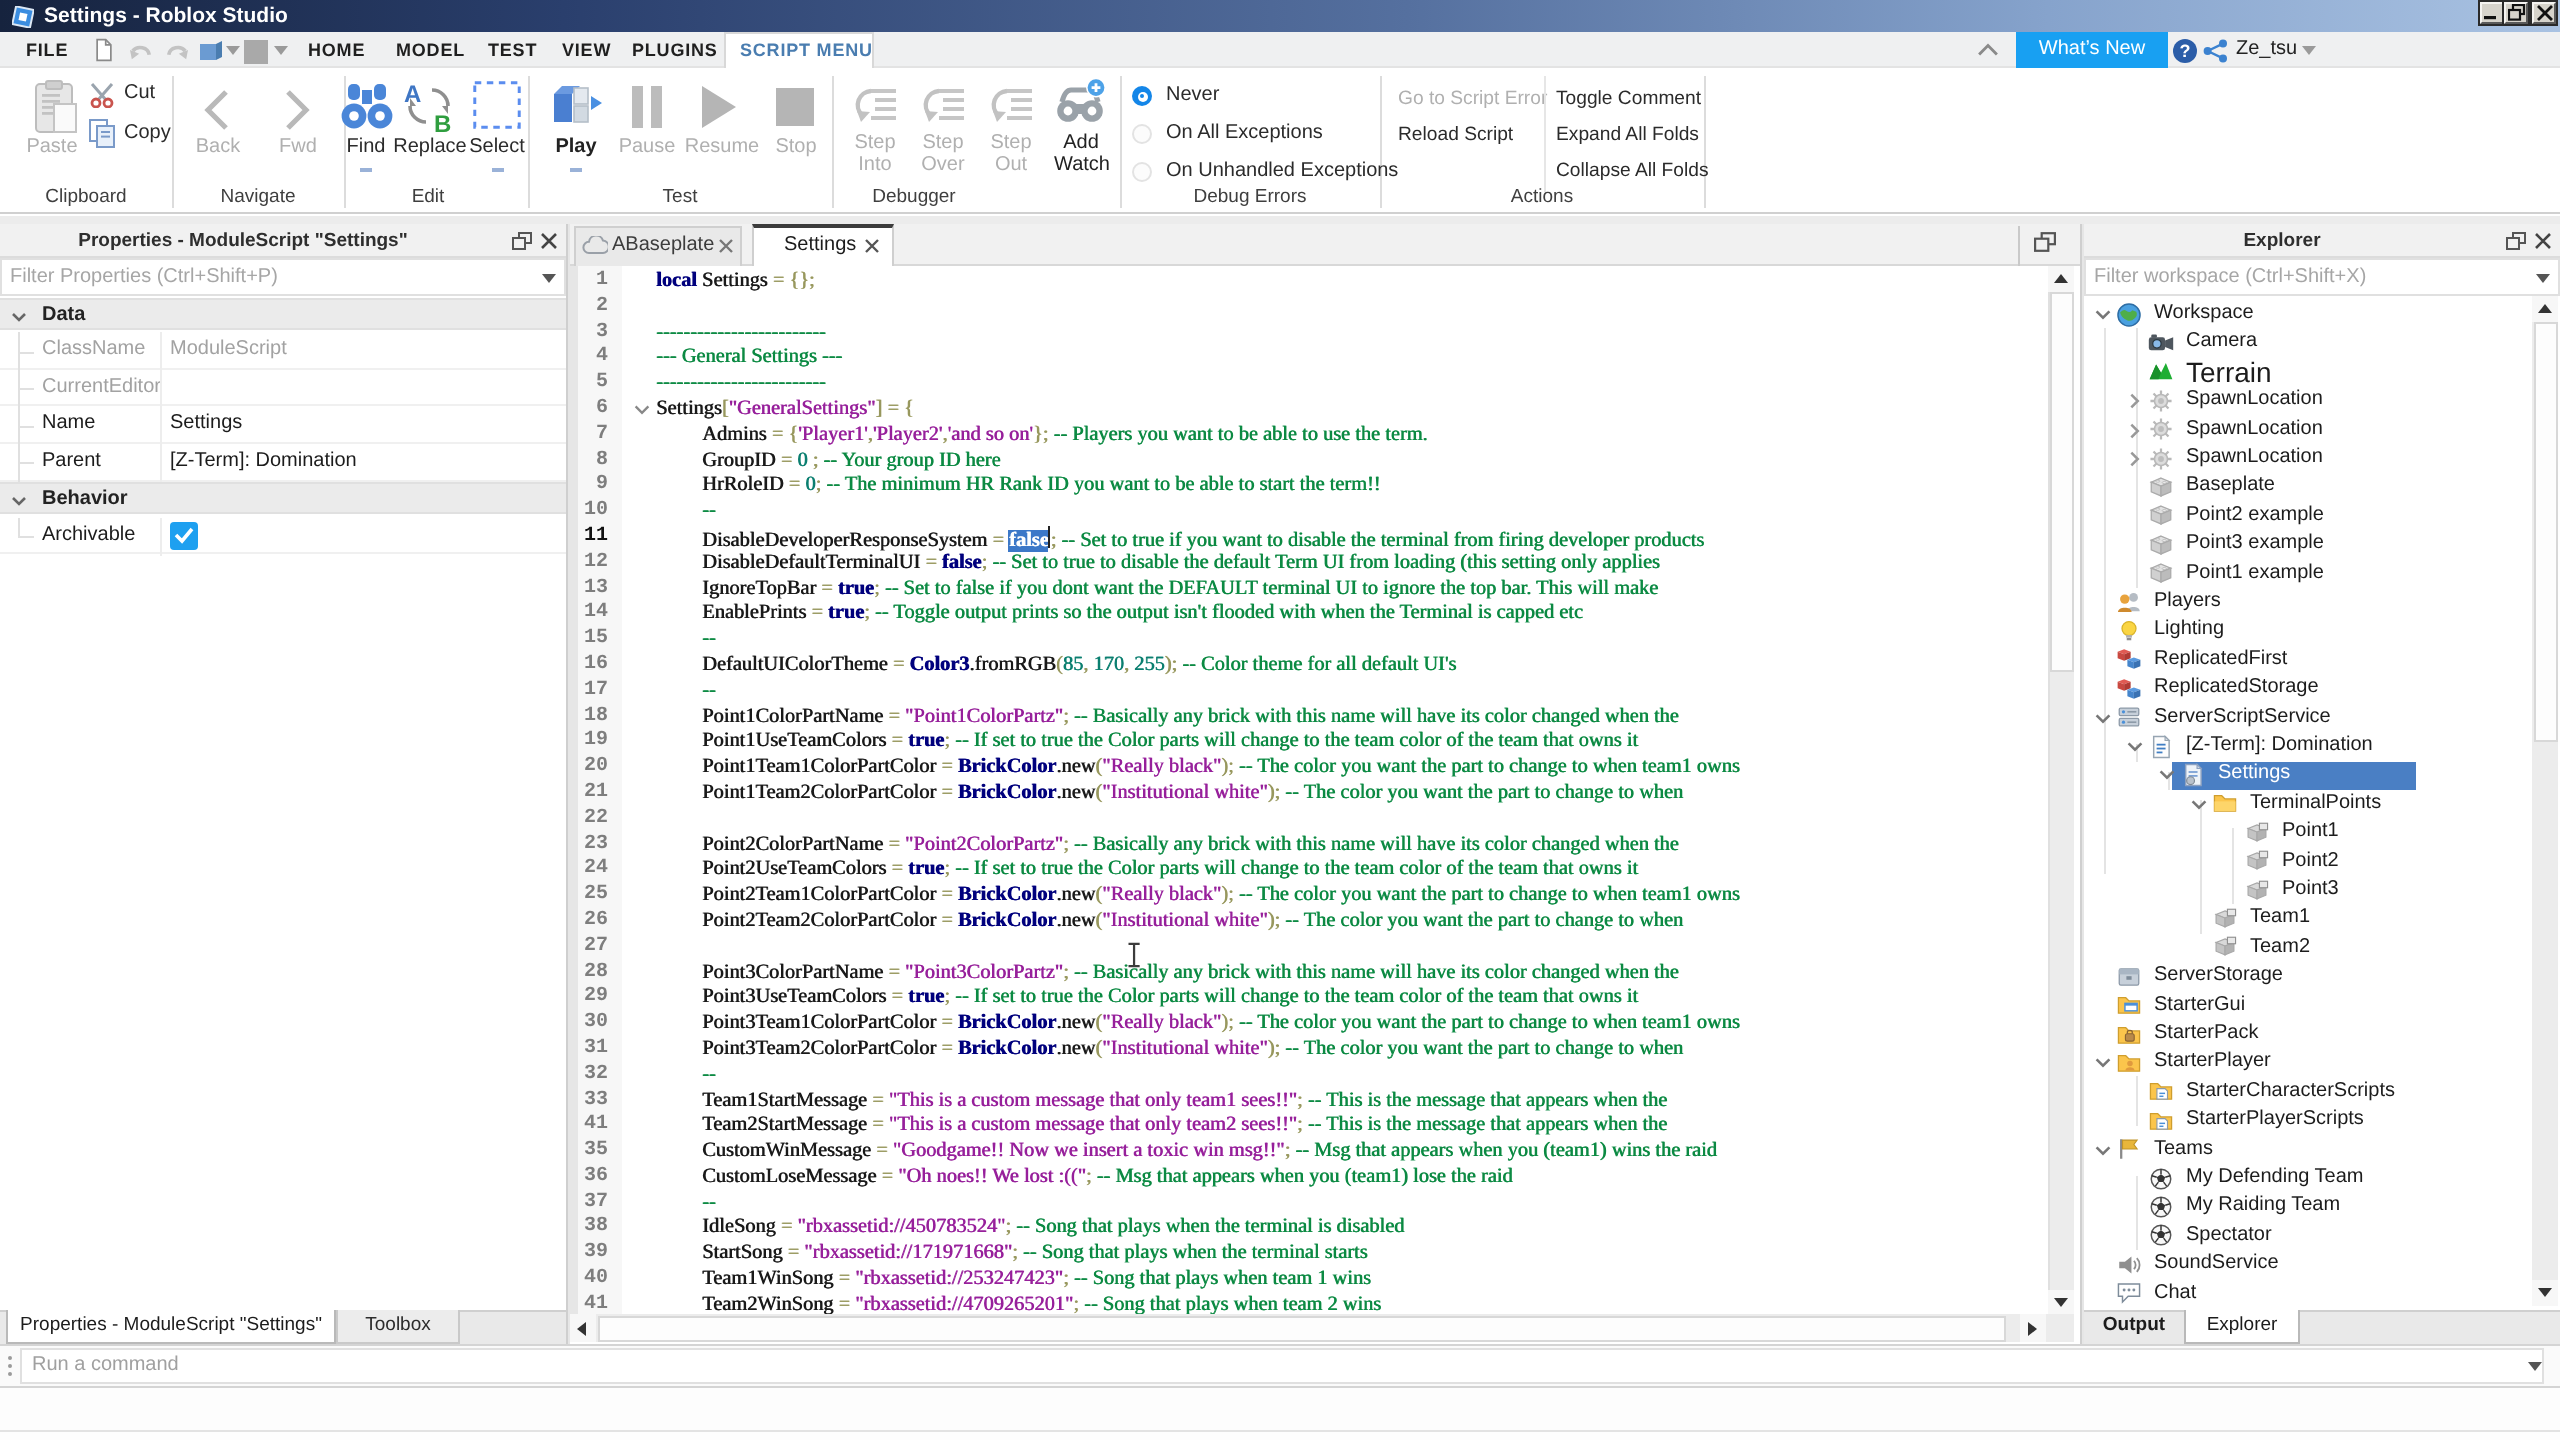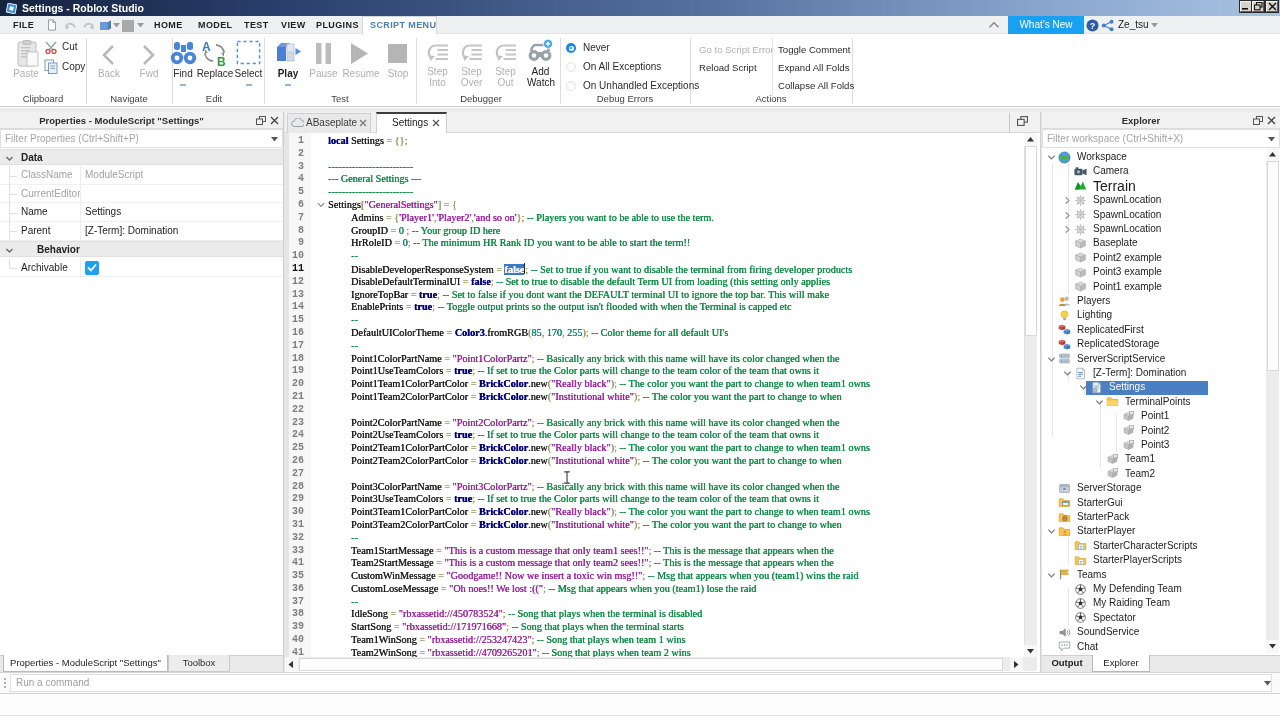--- a/index.html
+++ b/index.html
@@ -219,21 +219,21 @@
       <path d="M4 12 q1.5 -6 4.5 -6 h9 q3 0 4.5 6" stroke="#9aa2a9" stroke-width="2.6" fill="none"></path>
       <circle cx="7" cy="16.5" r="5.4" fill="#9aa2a9"></circle>
       <circle cx="19" cy="16.5" r="5.4" fill="#9aa2a9"></circle>
       <rect x="10.5" y="13" width="5" height="5" fill="#9aa2a9"></rect>
       <circle cx="7" cy="16.5" r="2.2" fill="#fff"></circle>
       <circle cx="19" cy="16.5" r="2.2" fill="#fff"></circle>
       <circle cx="21" cy="4.8" r="4.6" fill="#4da2e8" stroke="#fff" stroke-width="0.8"></circle>
       <path d="M21 2.6 v4.4 M18.8 4.8 h4.4" stroke="#fff" stroke-width="1.4"></path>
     </svg>
 <div class="lbl" style="left:527px;top:66px;width:27px;color:#222">Add<br>Watch</div>
-<div class="glbl" style="left:448px;top:93px;width:66px">Debugger</div>
+<div class="glbl" style="left:424px;top:93px;width:66px">Debugger</div>
 <div class="abs" style="left:566px;top:43px;width:10px;height:10px;border-radius:50%;background:#1486e8"></div>
 <div class="abs" style="left:568.5px;top:45.5px;width:5px;height:5px;border-radius:50%;background:#fff"></div>
 <div class="abs" style="left:569.8px;top:46.8px;width:2.5px;height:2.5px;border-radius:50%;background:#1486e8"></div>
 <div class="abs" style="left:566px;top:62px;width:10px;height:10px;border-radius:50%;background:#fcfcfc;border:1px solid #e3e3e3"></div>
 <div class="abs" style="left:566px;top:81px;width:10px;height:10px;border-radius:50%;background:#fcfcfc;border:1px solid #e3e3e3"></div>
 <div class="lbl" style="left:583px;top:42px;text-align:left">Never</div>
 <div class="lbl" style="left:583px;top:61px;text-align:right">On All Exceptions</div>
 <div class="lbl" style="left:583px;top:80px;text-align:right">On Unhandled Exceptions</div>
 <div class="glbl" style="left:592px;top:93px;width:66px">Debug Errors</div>
 <div class="lbl gray" style="left:699px;top:44px;text-align:left;font-size:9.6px">Go to Script Error</div>
@@ -272,21 +272,21 @@
 <div class="prow" style="top:203.4px;border-bottom:1px solid #f0f0f0">
       <span style="position:absolute;left:21px;color:#1c1c1c">Name</span>
       <span style="position:absolute;left:85px;color:#1c1c1c">Settings</span>
     </div>
 <div class="prow" style="top:222.0px;border-bottom:1px solid #f0f0f0">
       <span style="position:absolute;left:21px;color:#1c1c1c">Parent</span>
       <span style="position:absolute;left:85px;color:#1c1c1c">[Z-Term]: Domination</span>
     </div>
 <div class="phead" style="top:240.6px"><svg style="position:absolute;left:5px;top:4px" width="9" height="9" viewBox="0 0 9 9">
         <path d="M1.5 3 L4.5 6 L7.5 3" stroke="#666" stroke-width="1.3" fill="none"></path>
-      </svg><span style="margin-left:37px">Behavior</span></div>
+      </svg><span style="margin-left:21px">Behavior</span></div>
 <div class="prow" style="top:258.6px;border-bottom:1px solid #f0f0f0">
       <span style="position:absolute;left:21px;color:#1c1c1c">Archivable</span>
     </div>
 <div class="abs" style="left:85px;top:260.6px;width:14px;height:14px;background:#1ea0f0;border-radius:2px"></div>
 <svg style="position:absolute;left:87px;top:263px" width="10" height="9" viewBox="0 0 10 9">
       <path d="M1 4.5 L4 7.5 L9 1.5" stroke="#fff" stroke-width="1.8" fill="none"></path>
     </svg>
 <div class="abs" style="left:80px;top:166px;width:1px;height:75px;background:#ededed"></div>
 <div class="abs" style="left:80px;top:258.6px;width:1px;height:19px;background:#ededed"></div>
 <div class="abs" style="left:9px;top:166px;width:1px;height:75px;background:#e0e0e0"></div>

